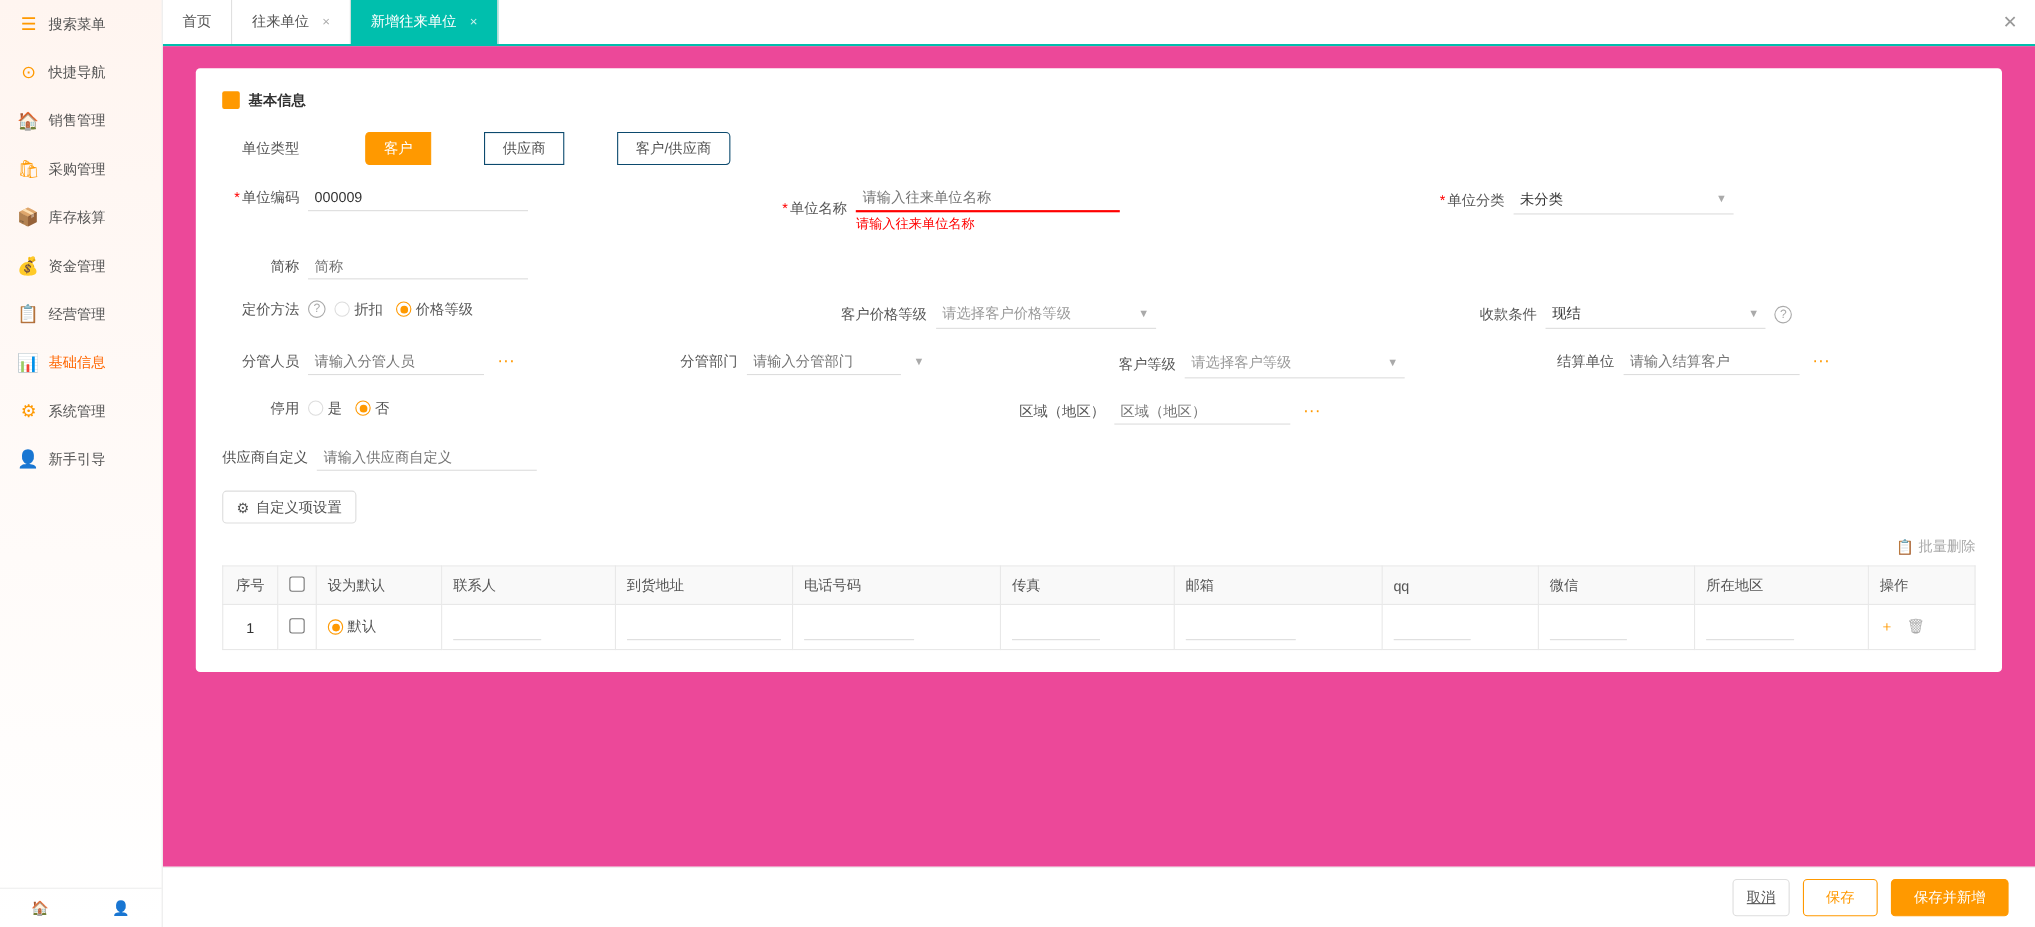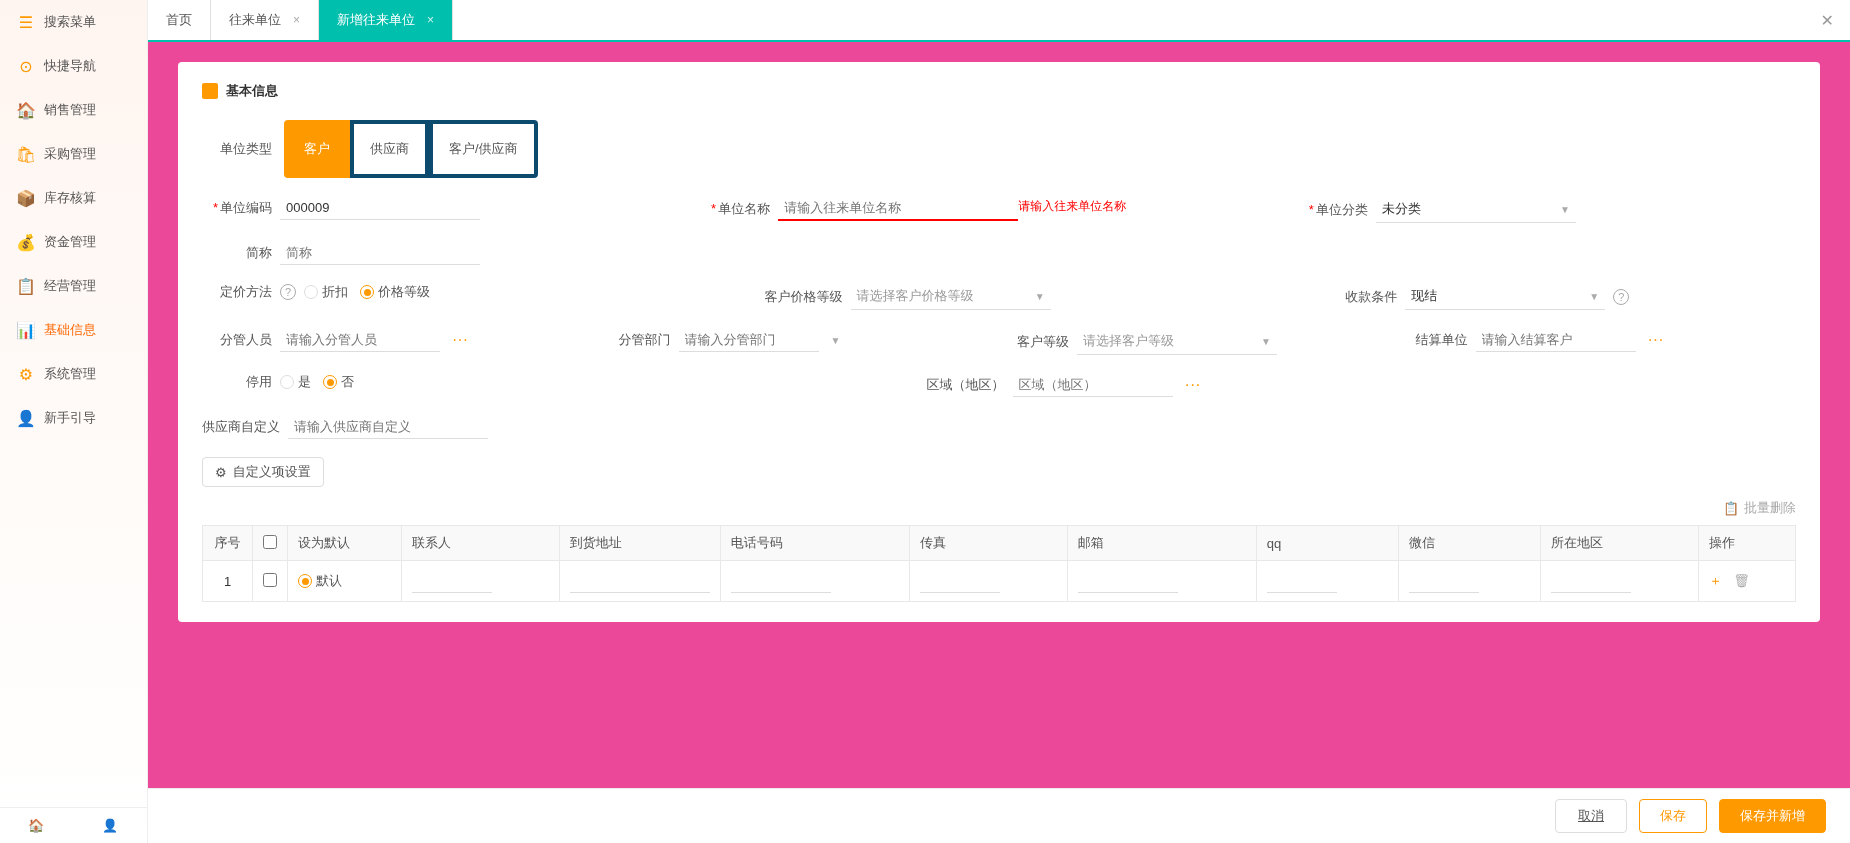--- a/index.html
+++ b/index.html
@@ -186,26 +186,27 @@
     .select-text { flex: 1; color: #999; font-size: 13px; }
     .select-text.filled { color: #333; }
     .chevron { color: #aaa; font-size: 10px; margin-left: 4px; }
 
     
     .unit-type-group {
       display: flex;
       gap: 0;
     }
     .unit-btn {
-      border: 4px solid #0c4a6e;
-      padding: 16px 16px;
+      border: 1px solid #0c4a6e;
+      padding: 5px 16px;
       cursor: pointer;
       background: #fff;
       color: #555;
       font-size: 13px;
+      margin-left: 48px;
     }
     .unit-btn:first-child { border-radius: 4px 0 0 4px; }
     .unit-btn:last-child { border-radius: 0 4px 4px 0; }
     .unit-btn.active {
       background: #f90;
       color: #fff;
       border-color: #f90;
     }
 
     
@@ -315,21 +316,21 @@
       padding: 10px 24px;
       display: flex;
       justify-content: flex-end;
       gap: 12px;
       flex-shrink: 0;
     }
     .btn-cancel {
       border: 1px solid #ddd;
       background: #fff;
       color: #555;
-      padding: 7px 22px;
+      padding: 7px 12px;
       border-radius: 4px;
       cursor: pointer;
       font-size: 13px;
       text-decoration: underline;
     }
     .btn-save {
       border: 1px solid #f90;
       background: #fff;
       color: #f90;
       padding: 7px 20px;
@@ -351,21 +352,21 @@
       font-size: 12px;
       display: flex;
       align-items: center;
       gap: 4px;
       cursor: pointer;
       justify-content: flex-end;
       margin-bottom: 4px;
     }
     .form-input-wrapper {
       display: flex;
-      flex-direction: row;
+      flex-direction: column;
     }
   </style>
 </head>
 <body>
 
 <div class="sidebar">
   <div class="sidebar-item">
     <span class="sidebar-icon">☰</span>
     <span>搜索菜单</span>
   </div>

